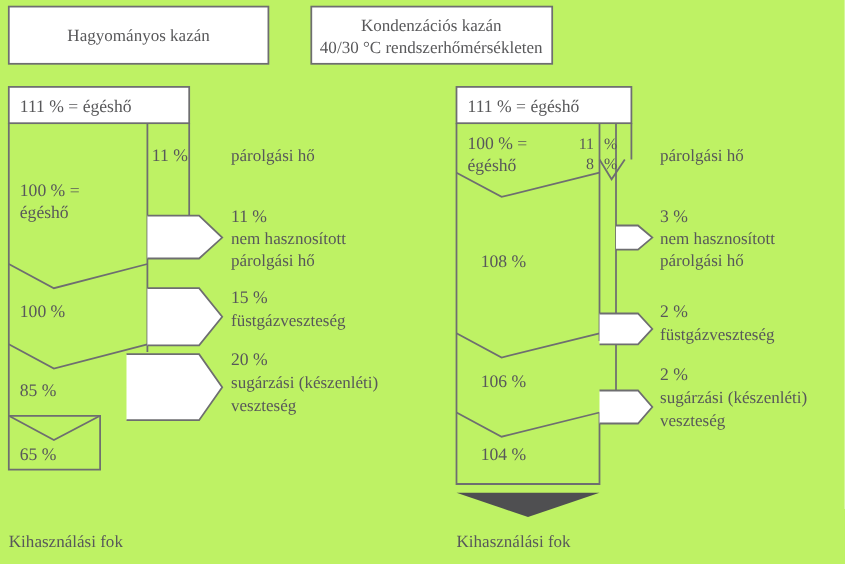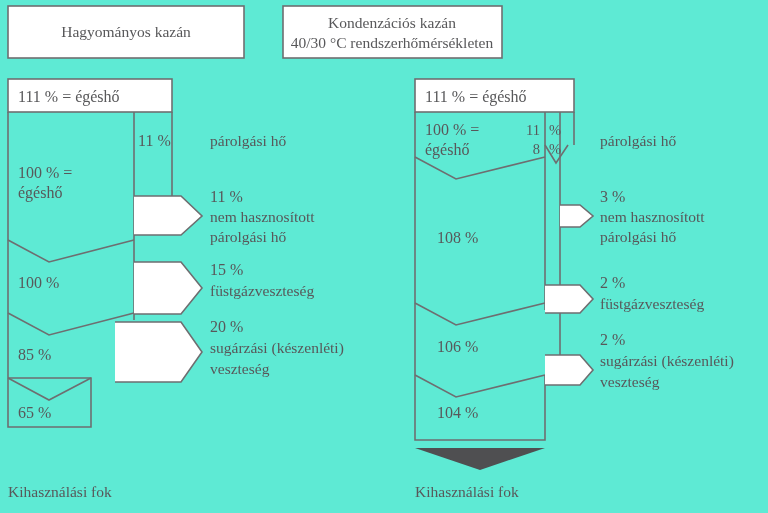--- a/index.html
+++ b/index.html
@@ -4,21 +4,21 @@
 <style>
   html, body {
     margin: 0;
     padding: 0;
     background: #ffffff;
   }
   #page {
     position: relative;
     width: 768px;
     height: 513px;
-    background: #5eead4;
+    background: #bef264;
     overflow: hidden;
     font-family: "Liberation Serif", "DejaVu Serif", serif;
     color: #58585a;
   }
   svg.diagram {
     position: absolute;
     left: 0;
     top: 0;
     width: 768px;
     height: 513px;

